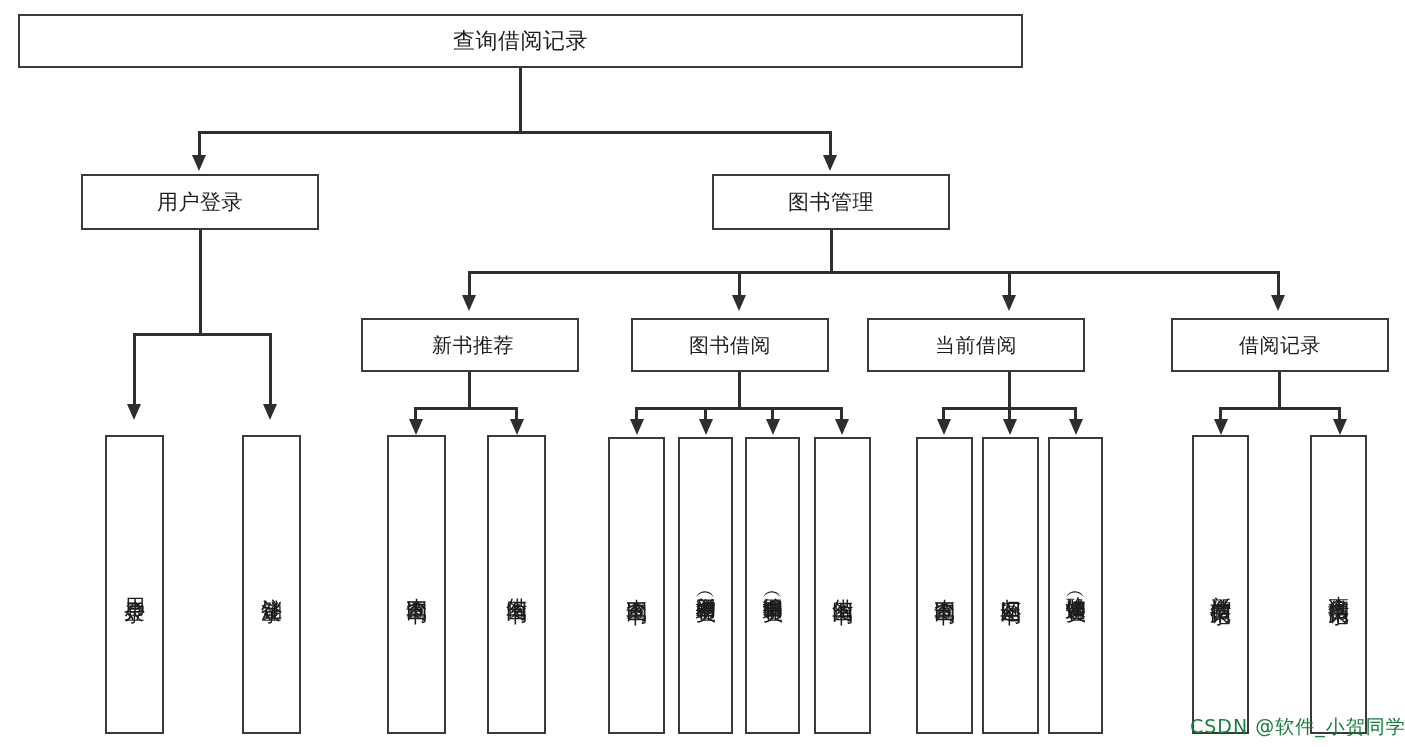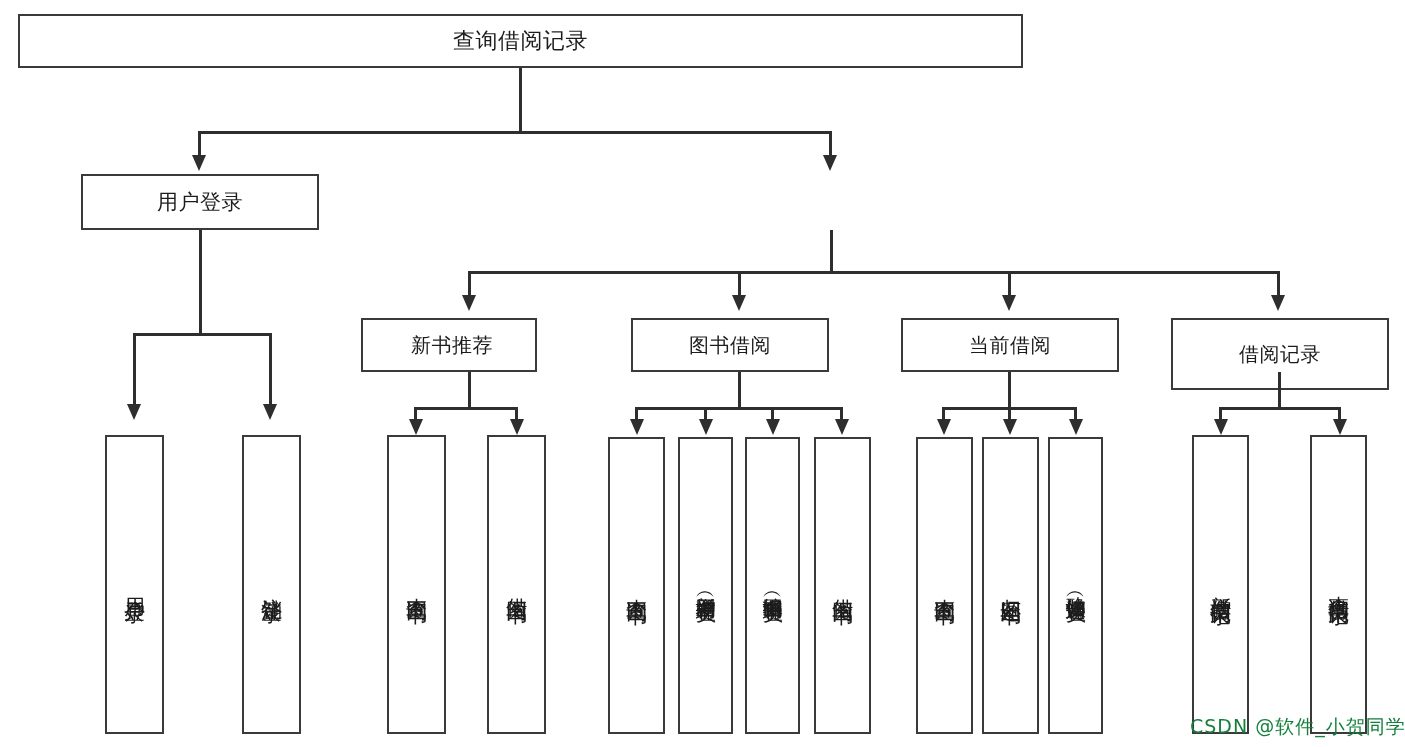--- a/index.html
+++ b/index.html
@@ -91,20 +91,23 @@
   <div class="conn vline" style="left:198px;top:131px;width:3px;height:26px;"></div>
   <div class="arrow" style="left:192px;top:155px;"></div>
 
   <div class="conn vline" style="left:829px;top:131px;width:3px;height:26px;"></div>
   <div class="arrow" style="left:823px;top:155px;"></div>
 
   <div class="node lvl2" style="left:81px;top:174px;width:238px;height:56px;">
     <span class="label">用户登录</span>
   </div>
 
+  <div class="node lvl2" style="left:712px;top:174px;width:238px;height:56px;">
+    <span class="label">图书管理</span>
+  </div>
 
   <div class="conn vline" style="left:199px;top:230px;width:3px;height:103px;"></div>
   <div class="conn hline" style="left:133px;top:333px;width:138px;height:3px;"></div>
   <div class="conn vline" style="left:133px;top:333px;width:3px;height:73px;"></div>
   <div class="arrow" style="left:127px;top:404px;"></div>
   <div class="conn vline" style="left:269px;top:333px;width:3px;height:73px;"></div>
   <div class="arrow" style="left:263px;top:404px;"></div>
 
   <div class="conn vline" style="left:830px;top:230px;width:3px;height:41px;"></div>
   <div class="conn hline" style="left:468px;top:271px;width:812px;height:3px;"></div>
@@ -114,30 +117,30 @@
 
   <div class="conn vline" style="left:738px;top:271px;width:3px;height:26px;"></div>
   <div class="arrow" style="left:732px;top:295px;"></div>
 
   <div class="conn vline" style="left:1008px;top:271px;width:3px;height:26px;"></div>
   <div class="arrow" style="left:1002px;top:295px;"></div>
 
   <div class="conn vline" style="left:1277px;top:271px;width:3px;height:26px;"></div>
   <div class="arrow" style="left:1271px;top:295px;"></div>
 
-  <div class="node lvl3" style="left:361px;top:318px;width:176px;height:54px;padding-left:6px;">
+  <div class="node lvl3" style="left:361px;top:318px;width:218px;height:54px;padding-left:6px;">
     <span class="label">新书推荐</span>
   </div>
   <div class="node lvl3" style="left:631px;top:318px;width:198px;height:54px;">
     <span class="label">图书借阅</span>
   </div>
-  <div class="node lvl3" style="left:901px;top:318px;width:218px;height:54px;">
+  <div class="node lvl3" style="left:867px;top:318px;width:218px;height:54px;">
     <span class="label">当前借阅</span>
   </div>
-  <div class="node lvl3" style="left:1171px;top:318px;width:218px;height:72px;">
+  <div class="node lvl3" style="left:1171px;top:318px;width:218px;height:54px;">
     <span class="label">借阅记录</span>
   </div>
 
   <div class="conn vline" style="left:468px;top:372px;width:3px;height:35px;"></div>
   <div class="conn hline" style="left:414px;top:407px;width:104px;height:3px;"></div>
   <div class="conn vline" style="left:414px;top:407px;width:3px;height:14px;"></div>
   <div class="arrow" style="left:409px;top:419px;"></div>
   <div class="conn vline" style="left:515px;top:407px;width:3px;height:14px;"></div>
   <div class="arrow" style="left:510px;top:419px;"></div>
 

